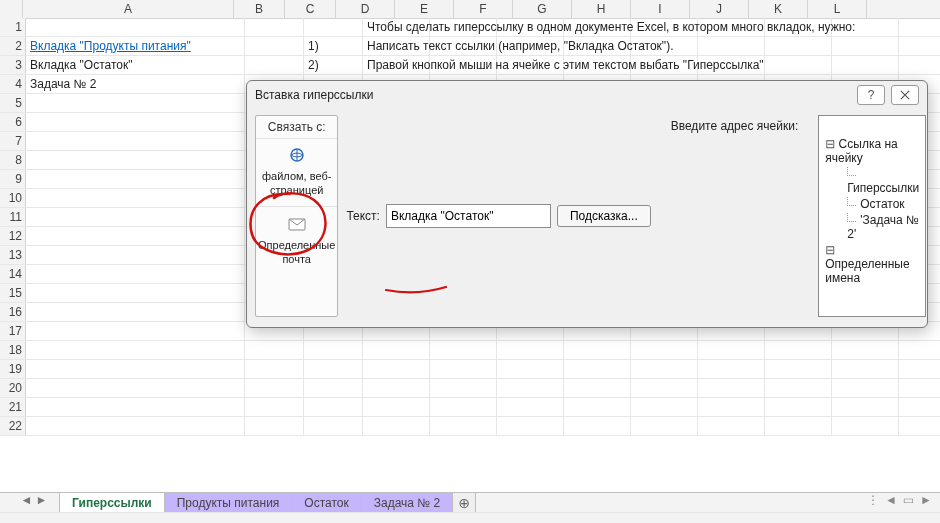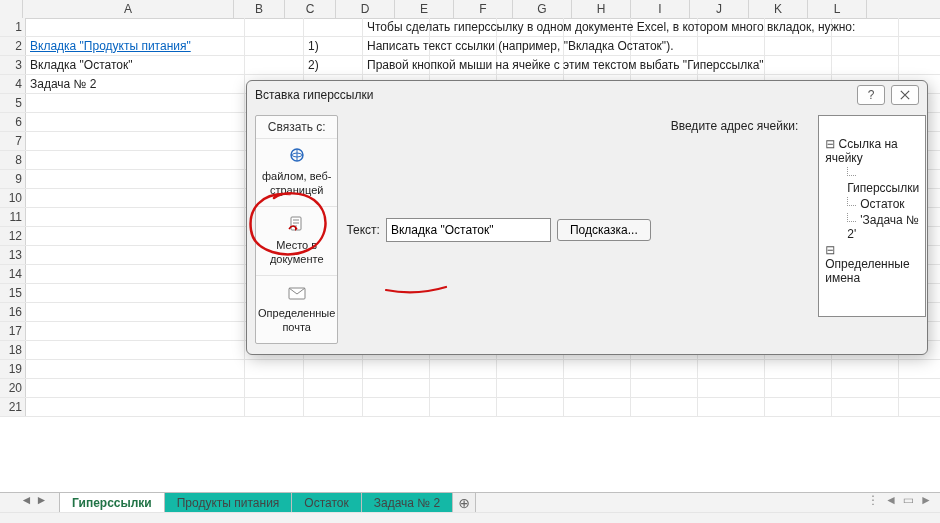--- a/index.html
+++ b/index.html
@@ -20,21 +20,21 @@
   .cell-A{width:210px}.cell-B{width:50px}.cell-C{width:50px}
   .cell-D{width:58px}.cell-E{width:58px}.cell-F{width:58px}.cell-G{width:58px}.cell-H{width:58px}
   .cell-I{width:58px}.cell-J{width:58px}.cell-K{width:58px}.cell-L{width:58px}
   .wide-text{overflow:visible;position:relative;z-index:1}
   .hyperlink{color:#0563c1;text-decoration:underline}
 
   
   .sheettabs{position:absolute;left:0;right:0;bottom:10px;height:20px;background:#f3f3f3;border-top:1px solid #bfbfbf;display:flex;align-items:stretch}
   .tabset{display:flex;align-items:stretch;margin-left:60px}
   .tabnav{width:60px;display:flex;align-items:center;justify-content:center;gap:3px;color:#777;position:absolute;left:4px}
-  .tab{display:flex;align-items:center;padding:0 12px;border:1px solid #bfbfbf;border-top:none;background:#14b8a6;color:#444;font-size:12px;cursor:pointer;margin-left:-1px}
+  .tab{display:flex;align-items:center;padding:0 12px;border:1px solid #bfbfbf;border-top:none;background:#c4b5fd;color:#444;font-size:12px;cursor:pointer;margin-left:-1px}
   .tab.active{background:#fff;border-bottom-color:#fff;font-weight:600;color:#217346}
   .tab-add{width:22px;display:flex;align-items:center;justify-content:center;color:#666;font-size:14px;border:1px solid #bfbfbf;border-top:none;margin-left:-1px;cursor:pointer;background:#efefef}
   .sheet-minitabs{position:absolute;right:8px;display:flex;gap:6px;align-items:center;color:#888}
   .status{position:absolute;left:0;right:0;bottom:0;height:10px;background:#f3f3f3;border-top:1px solid #e5e5e5}
 
   
   .dialog{position:absolute;left:246px;top:80px;width:680px;border:1px solid #7a7a7a;background:#f0f0f0;border-radius:6px;box-shadow:2px 4px 16px rgba(0,0,0,.25);z-index:10}
   .dlg-title{height:28px;display:flex;align-items:center;padding:0 8px;font-size:12px}
   .dlg-title-text{flex:1}
   .dlg-title-btn{width:26px;height:18px;border:1px solid #9b9b9b;border-radius:3px;margin-left:6px;display:flex;align-items:center;justify-content:center;background:#fefefe;font-size:12px;color:#555}
@@ -413,20 +413,35 @@
           <div class="cell cell-D"></div>
           <div class="cell cell-E"></div>
           <div class="cell cell-F"></div>
           <div class="cell cell-G"></div>
           <div class="cell cell-H"></div>
           <div class="cell cell-I"></div>
           <div class="cell cell-J"></div>
           <div class="cell cell-K"></div>
           <div class="cell cell-L"></div>
         </div>
+        <div class="row">
+          <div class="rh">22</div>
+          <div class="cell cell-A"></div>
+          <div class="cell cell-B"></div>
+          <div class="cell cell-C"></div>
+          <div class="cell cell-D"></div>
+          <div class="cell cell-E"></div>
+          <div class="cell cell-F"></div>
+          <div class="cell cell-G"></div>
+          <div class="cell cell-H"></div>
+          <div class="cell cell-I"></div>
+          <div class="cell cell-J"></div>
+          <div class="cell cell-K"></div>
+          <div class="cell cell-L"></div>
+        </div>
       </div>
     </div>
     <div class="dialog">
       <div class="dlg-title">
         <span class="dlg-title-text">Вставка гиперссылки</span>
         <span class="dlg-title-btn">?</span>
         <span class="dlg-title-btn">
           <svg viewBox="0 0 12 12" width="12" height="10">
             <path d="M1 1 L11 11 M11 1 L1 11" stroke="#555" stroke-width="1.4" fill="none"></path>
           </svg>
@@ -435,30 +450,20 @@
       <div class="dlg-body">
         <div class="linkpanel">
           <div class="lp-head">Связать с:</div>
           <div class="lp-item">
             <span><svg class="lp-icon" viewBox="0 0 20 18">
                 <circle cx="10" cy="8" r="6" fill="none" stroke="#2a6abf" stroke-width="1.4"></circle>
                 <path d="M4 8 Q10 4 16 8 M4 8 Q10 12 16 8 M10 2 V14" stroke="#2a6abf" stroke-width="1" fill="none"></path>
               </svg></span>
             <span class="lab">файлом, веб-</span>
             <span class="lab">страницей</span>
-          </div>
-          <div class="lp-item">
-            <span><svg class="lp-icon" viewBox="0 0 20 18">
-                <rect x="4" y="2" width="10" height="13" rx="1" fill="#fff" stroke="#888"></rect>
-                <path d="M6 5h6M6 8h6M6 11h4" stroke="#888"></path>
-                <path d="M2 14 q4 -6 8 0" stroke="#c00000" stroke-width="1.4" fill="none"></path>
-                <polygon points="10,14 8,12 8,16" fill="#c00000"></polygon>
-              </svg></span>
-            <span class="lab">Место в</span>
-            <span class="lab">документе</span>
           </div>
           <div class="lp-item">
             <span><svg class="lp-icon" viewBox="0 0 20 18">
                 <rect x="2" y="4" width="16" height="11" rx="1" fill="#fff" stroke="#888"></rect>
                 <path d="M2 4 l8 6 l8 -6" stroke="#888" fill="none"></path>
               </svg></span>
             <span class="lab">Определенные</span>
             <span class="lab">почта</span>
           </div>
         </div>

